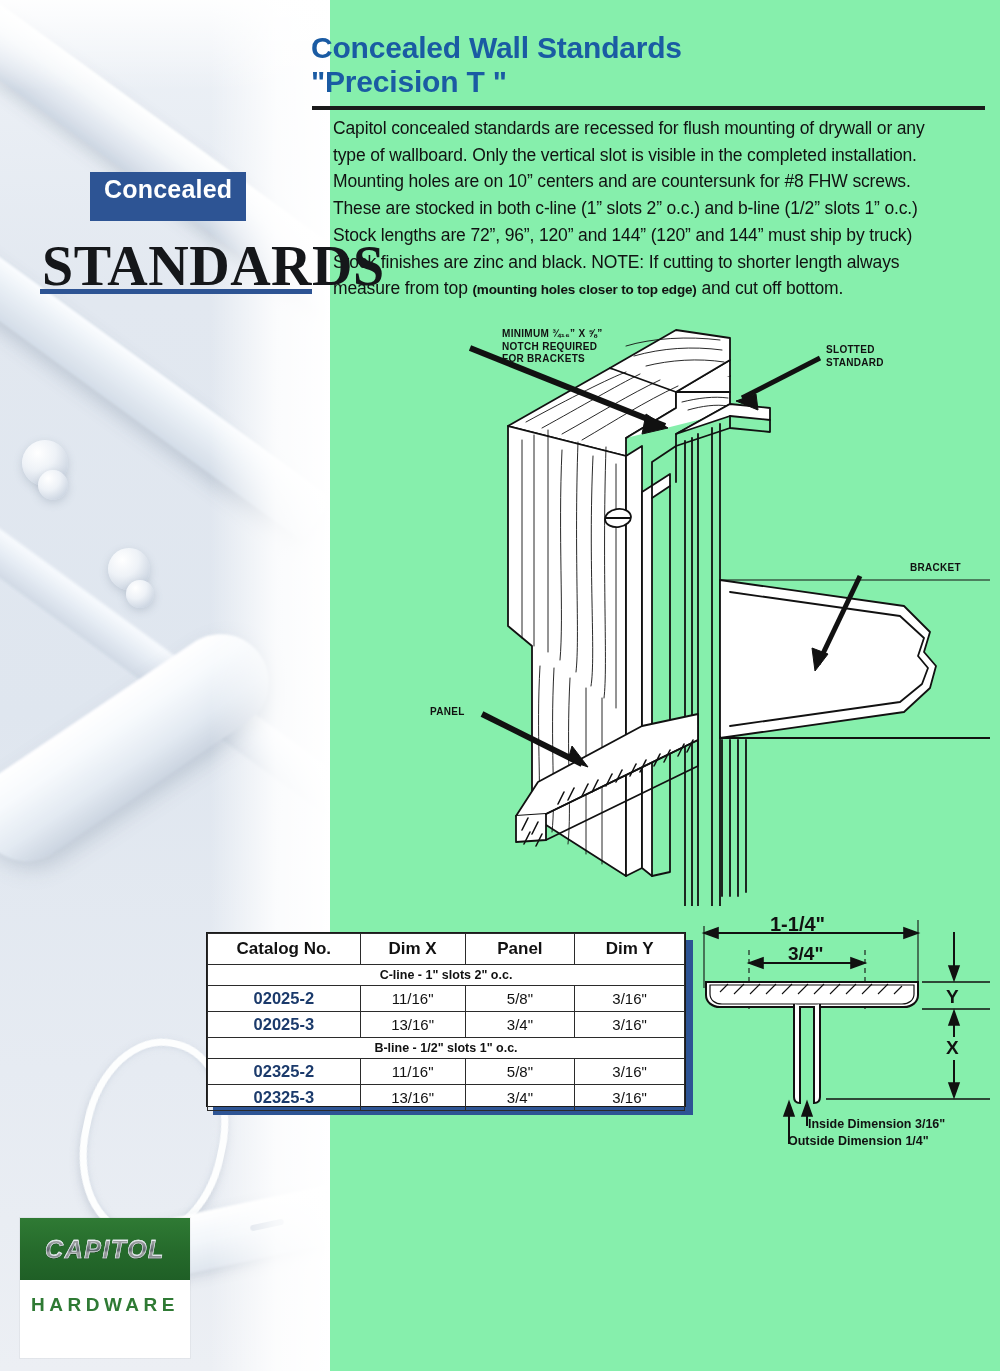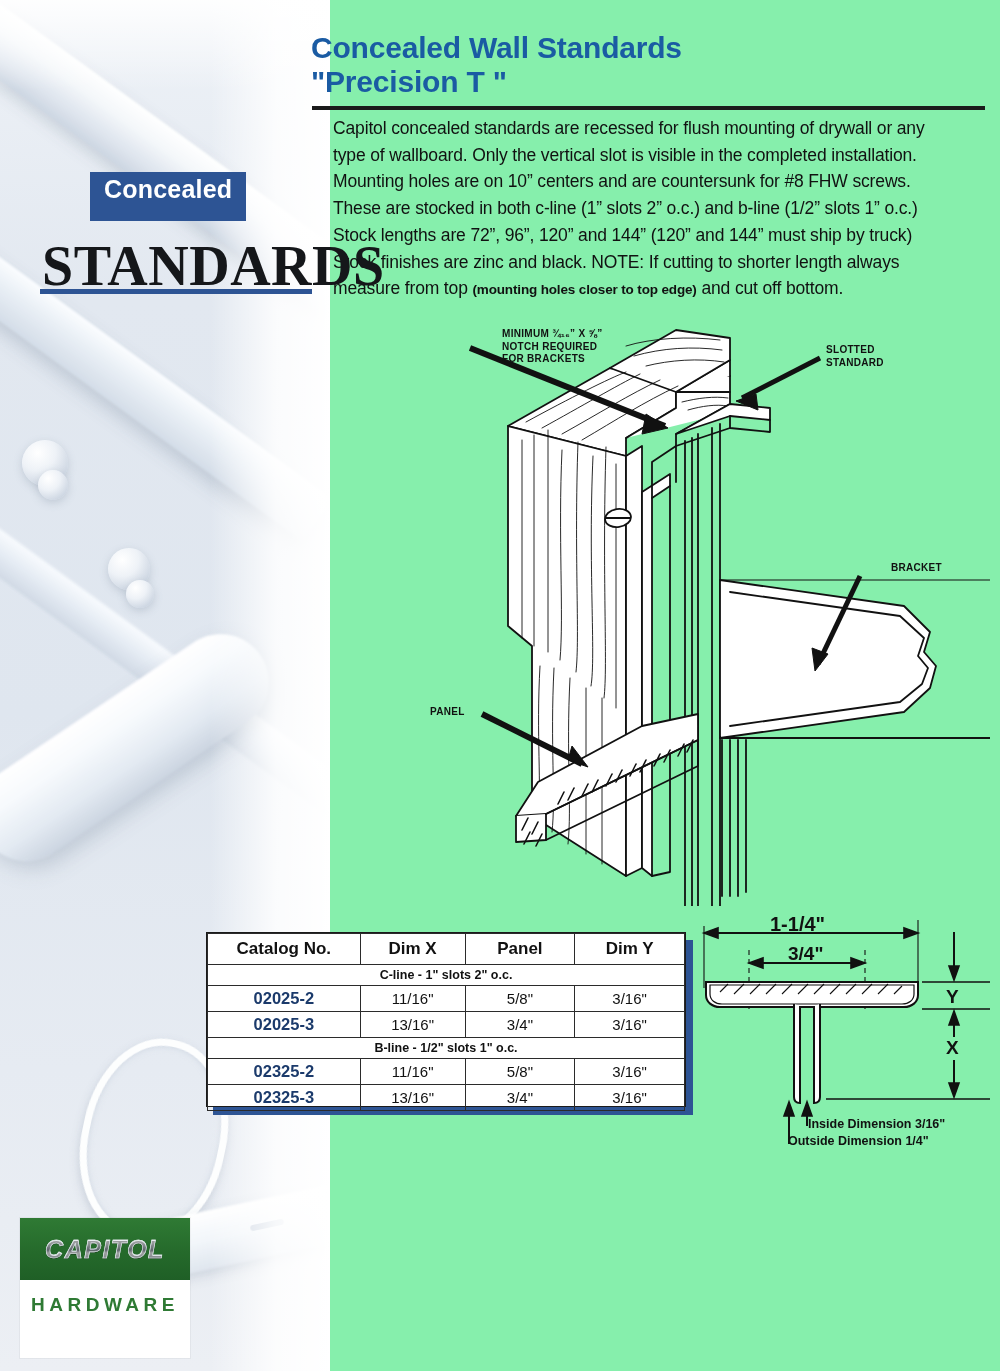--- a/index.html
+++ b/index.html
@@ -278,21 +278,21 @@
 
     <div class="lbl" style="left:72px;top:12px;">
       <div>MINIMUM ¾₁₆” X ⅝”</div>
       <div>NOTCH REQUIRED</div>
       <div>FOR BRACKETS</div>
     </div>
     <div class="lbl" style="left:396px;top:28px;">
       <div>SLOTTED</div>
       <div>STANDARD</div>
     </div>
-    <div class="lbl" style="left:413px;top:246px;padding-left:48px;">BRACKET</div>
+    <div class="lbl" style="left:432px;top:246px;padding-left:48px;">BRACKET</div>
     <div class="lbl" style="left:0px;top:390px;">PANEL</div>
   </div>
 
   <div class="tbl-shadow"></div>
   <div class="tbl-wrap">
     <table>
       <colgroup>
           <col class="c1">
           <col class="c2">
           <col class="c3">

